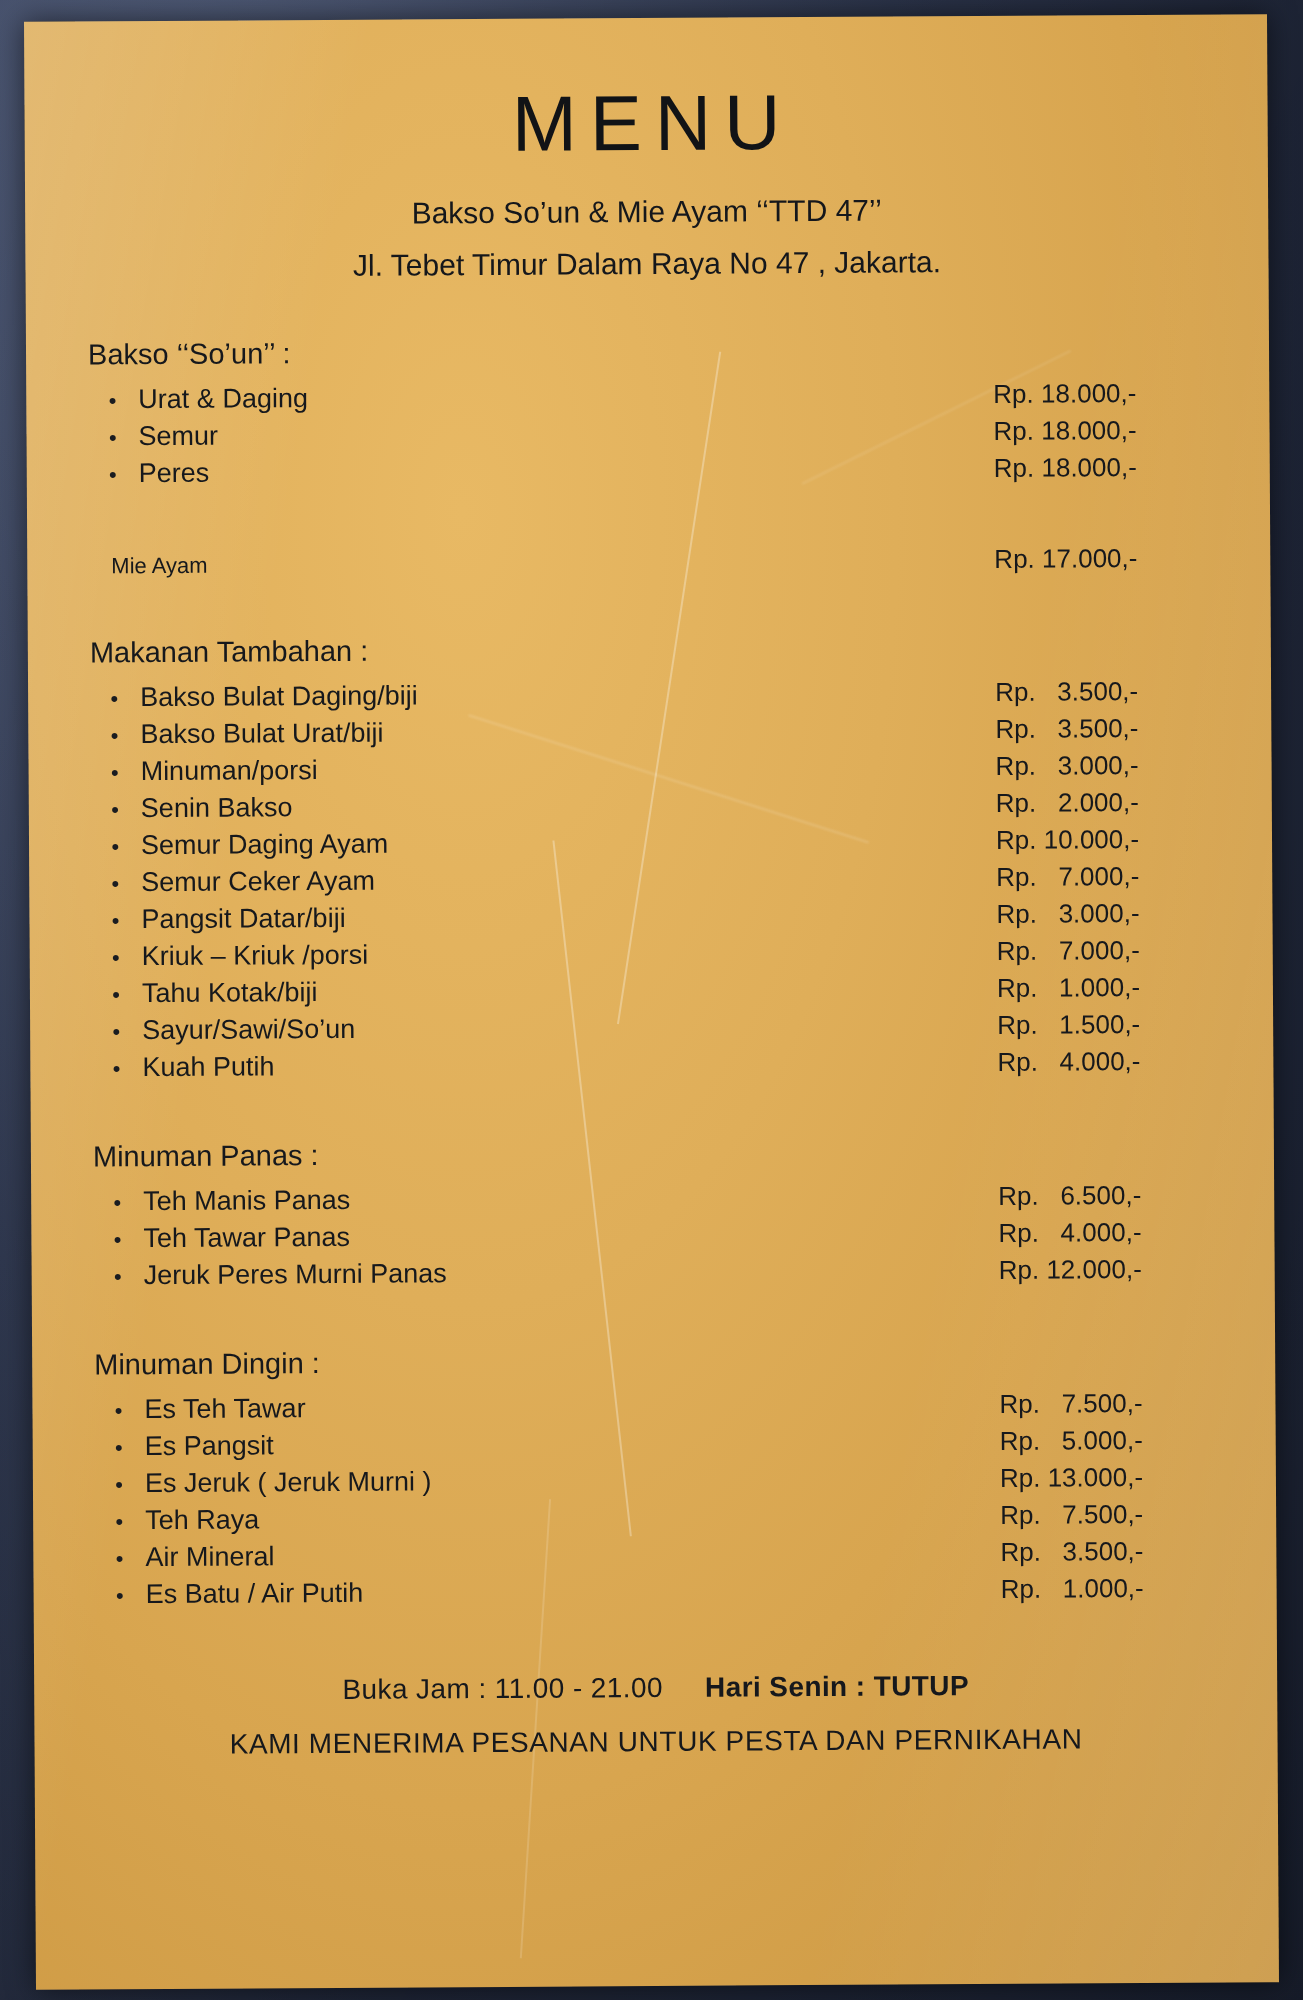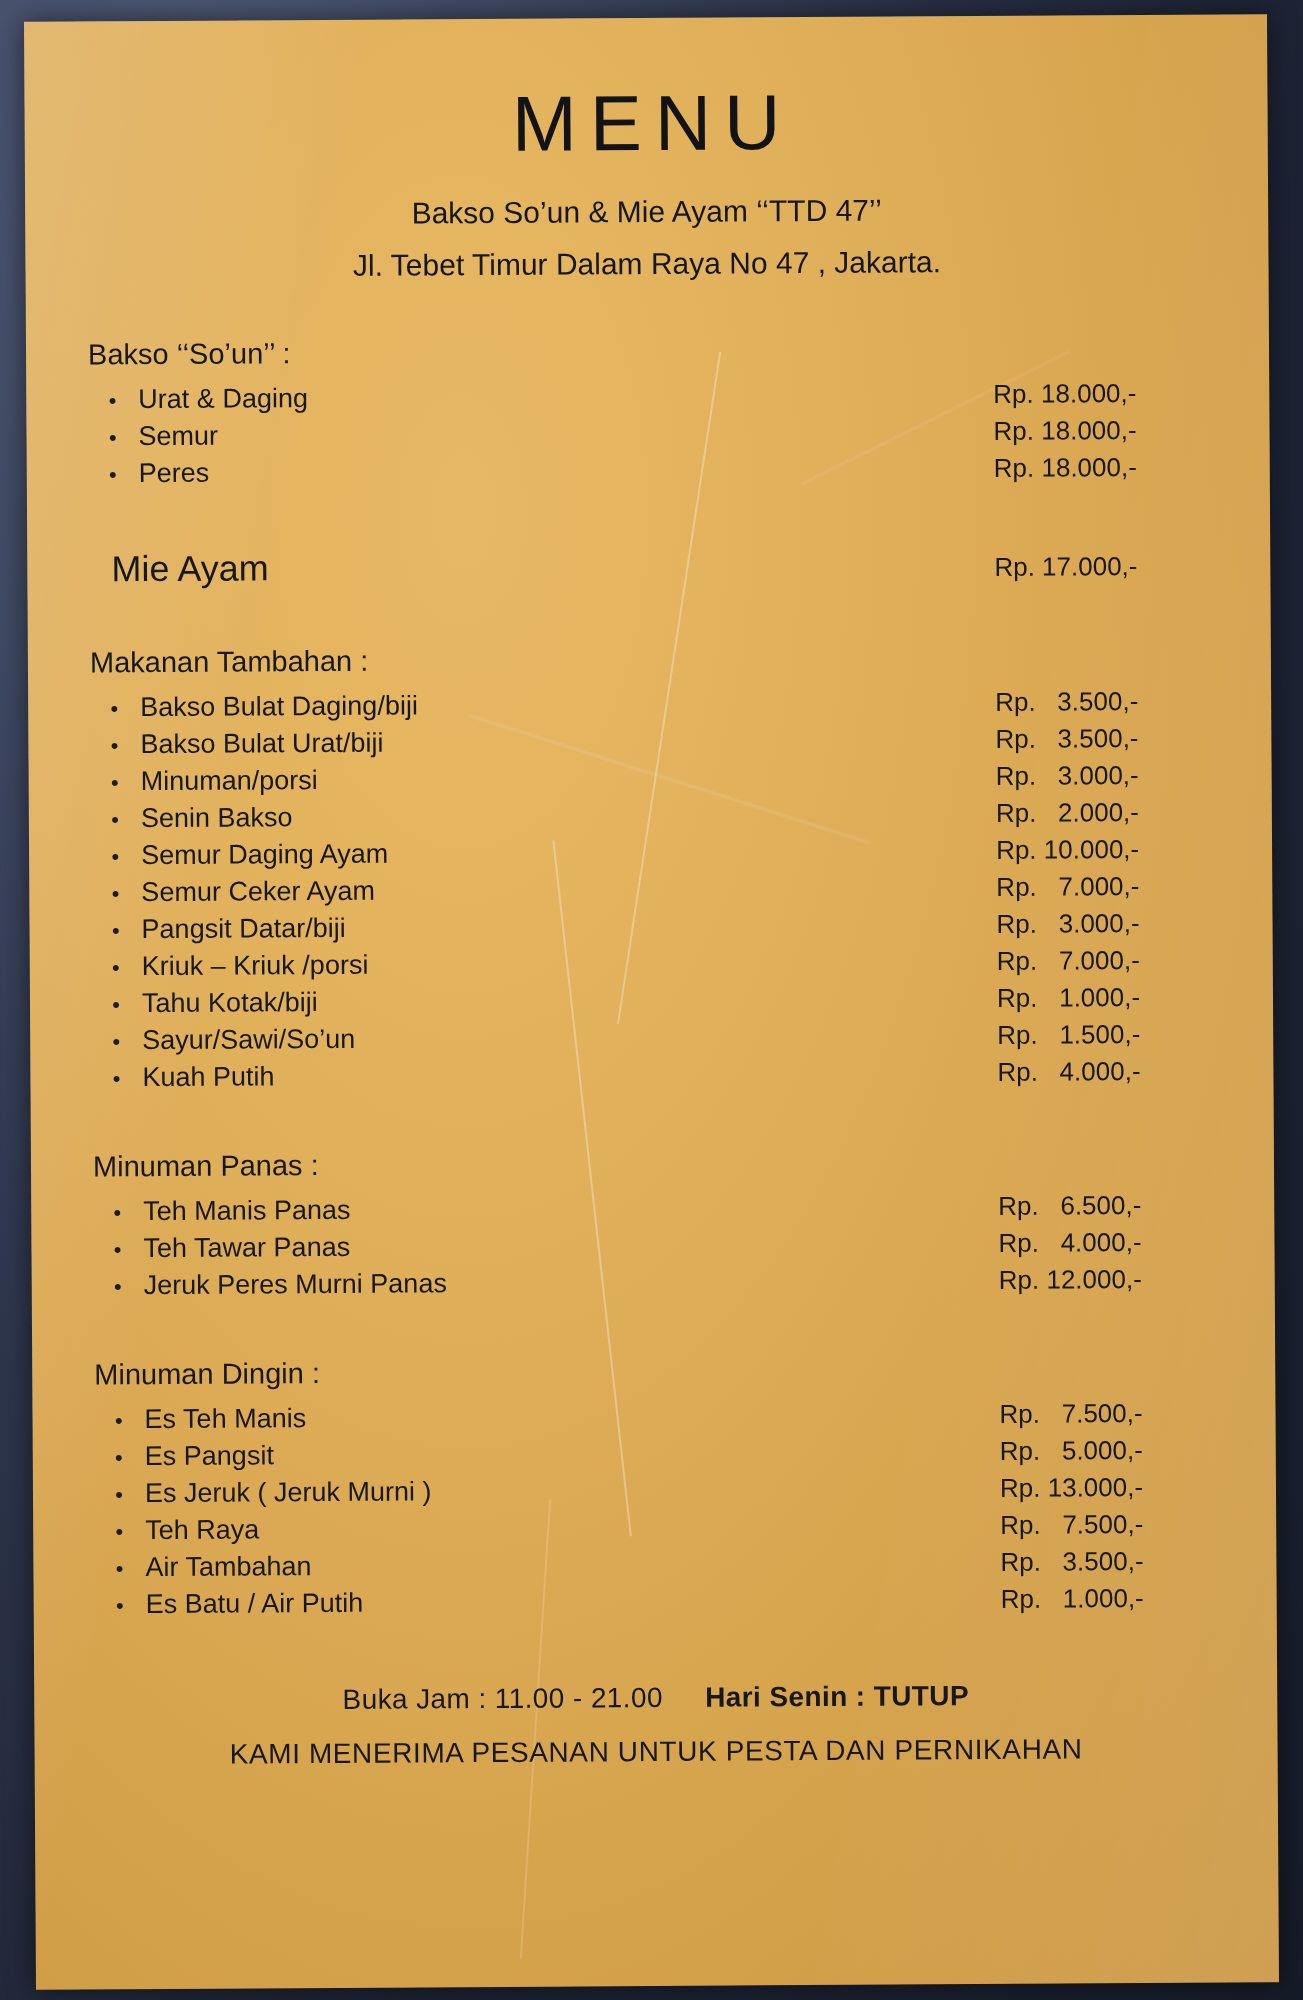--- a/index.html
+++ b/index.html
@@ -130,21 +130,21 @@
     width: 200px;
     text-align: left;
     padding-left: 36px;
     white-space: pre;
   }
 
   
   .row.plain .bullet { visibility: hidden; }
   .row.plain .item {
     margin-left: -28px;
-    font-size: 36px;
+    font-size: 22px;
   }
 
   .price-col-shift { margin-right: 40px; }
 
   .footer {
     margin-top: 62px;
     text-align: center;
   }
   .footer-line1 {
     font-size: 28px;
@@ -302,21 +302,21 @@
               <span class="spacer"></span>
               <span class="price price-col-shift">Rp. 12.000,-</span>
             </div>
           </div>
         </div>
         <div class="section">
           <div class="section-head">Minuman Dingin  :</div>
           <div class="rows">
             <div class="row">
               <span class="bullet">•</span>
-              <span class="item">Es Teh  Manis</span>
+              <span class="item">Es Teh  Tawar</span>
               <span class="spacer"></span>
               <span class="price price-col-shift">Rp.   7.500,-</span>
             </div>
             <div class="row">
               <span class="bullet">•</span>
               <span class="item">Es Pangsit</span>
               <span class="spacer"></span>
               <span class="price price-col-shift">Rp.   5.000,-</span>
             </div>
             <div class="row">
@@ -326,21 +326,21 @@
               <span class="price price-col-shift">Rp. 13.000,-</span>
             </div>
             <div class="row">
               <span class="bullet">•</span>
               <span class="item">Teh Raya</span>
               <span class="spacer"></span>
               <span class="price price-col-shift">Rp.   7.500,-</span>
             </div>
             <div class="row">
               <span class="bullet">•</span>
-              <span class="item">Air Tambahan</span>
+              <span class="item">Air Mineral</span>
               <span class="spacer"></span>
               <span class="price price-col-shift">Rp.   3.500,-</span>
             </div>
             <div class="row">
               <span class="bullet">•</span>
               <span class="item">Es Batu / Air Putih</span>
               <span class="spacer"></span>
               <span class="price price-col-shift">Rp.   1.000,-</span>
             </div>
           </div>

